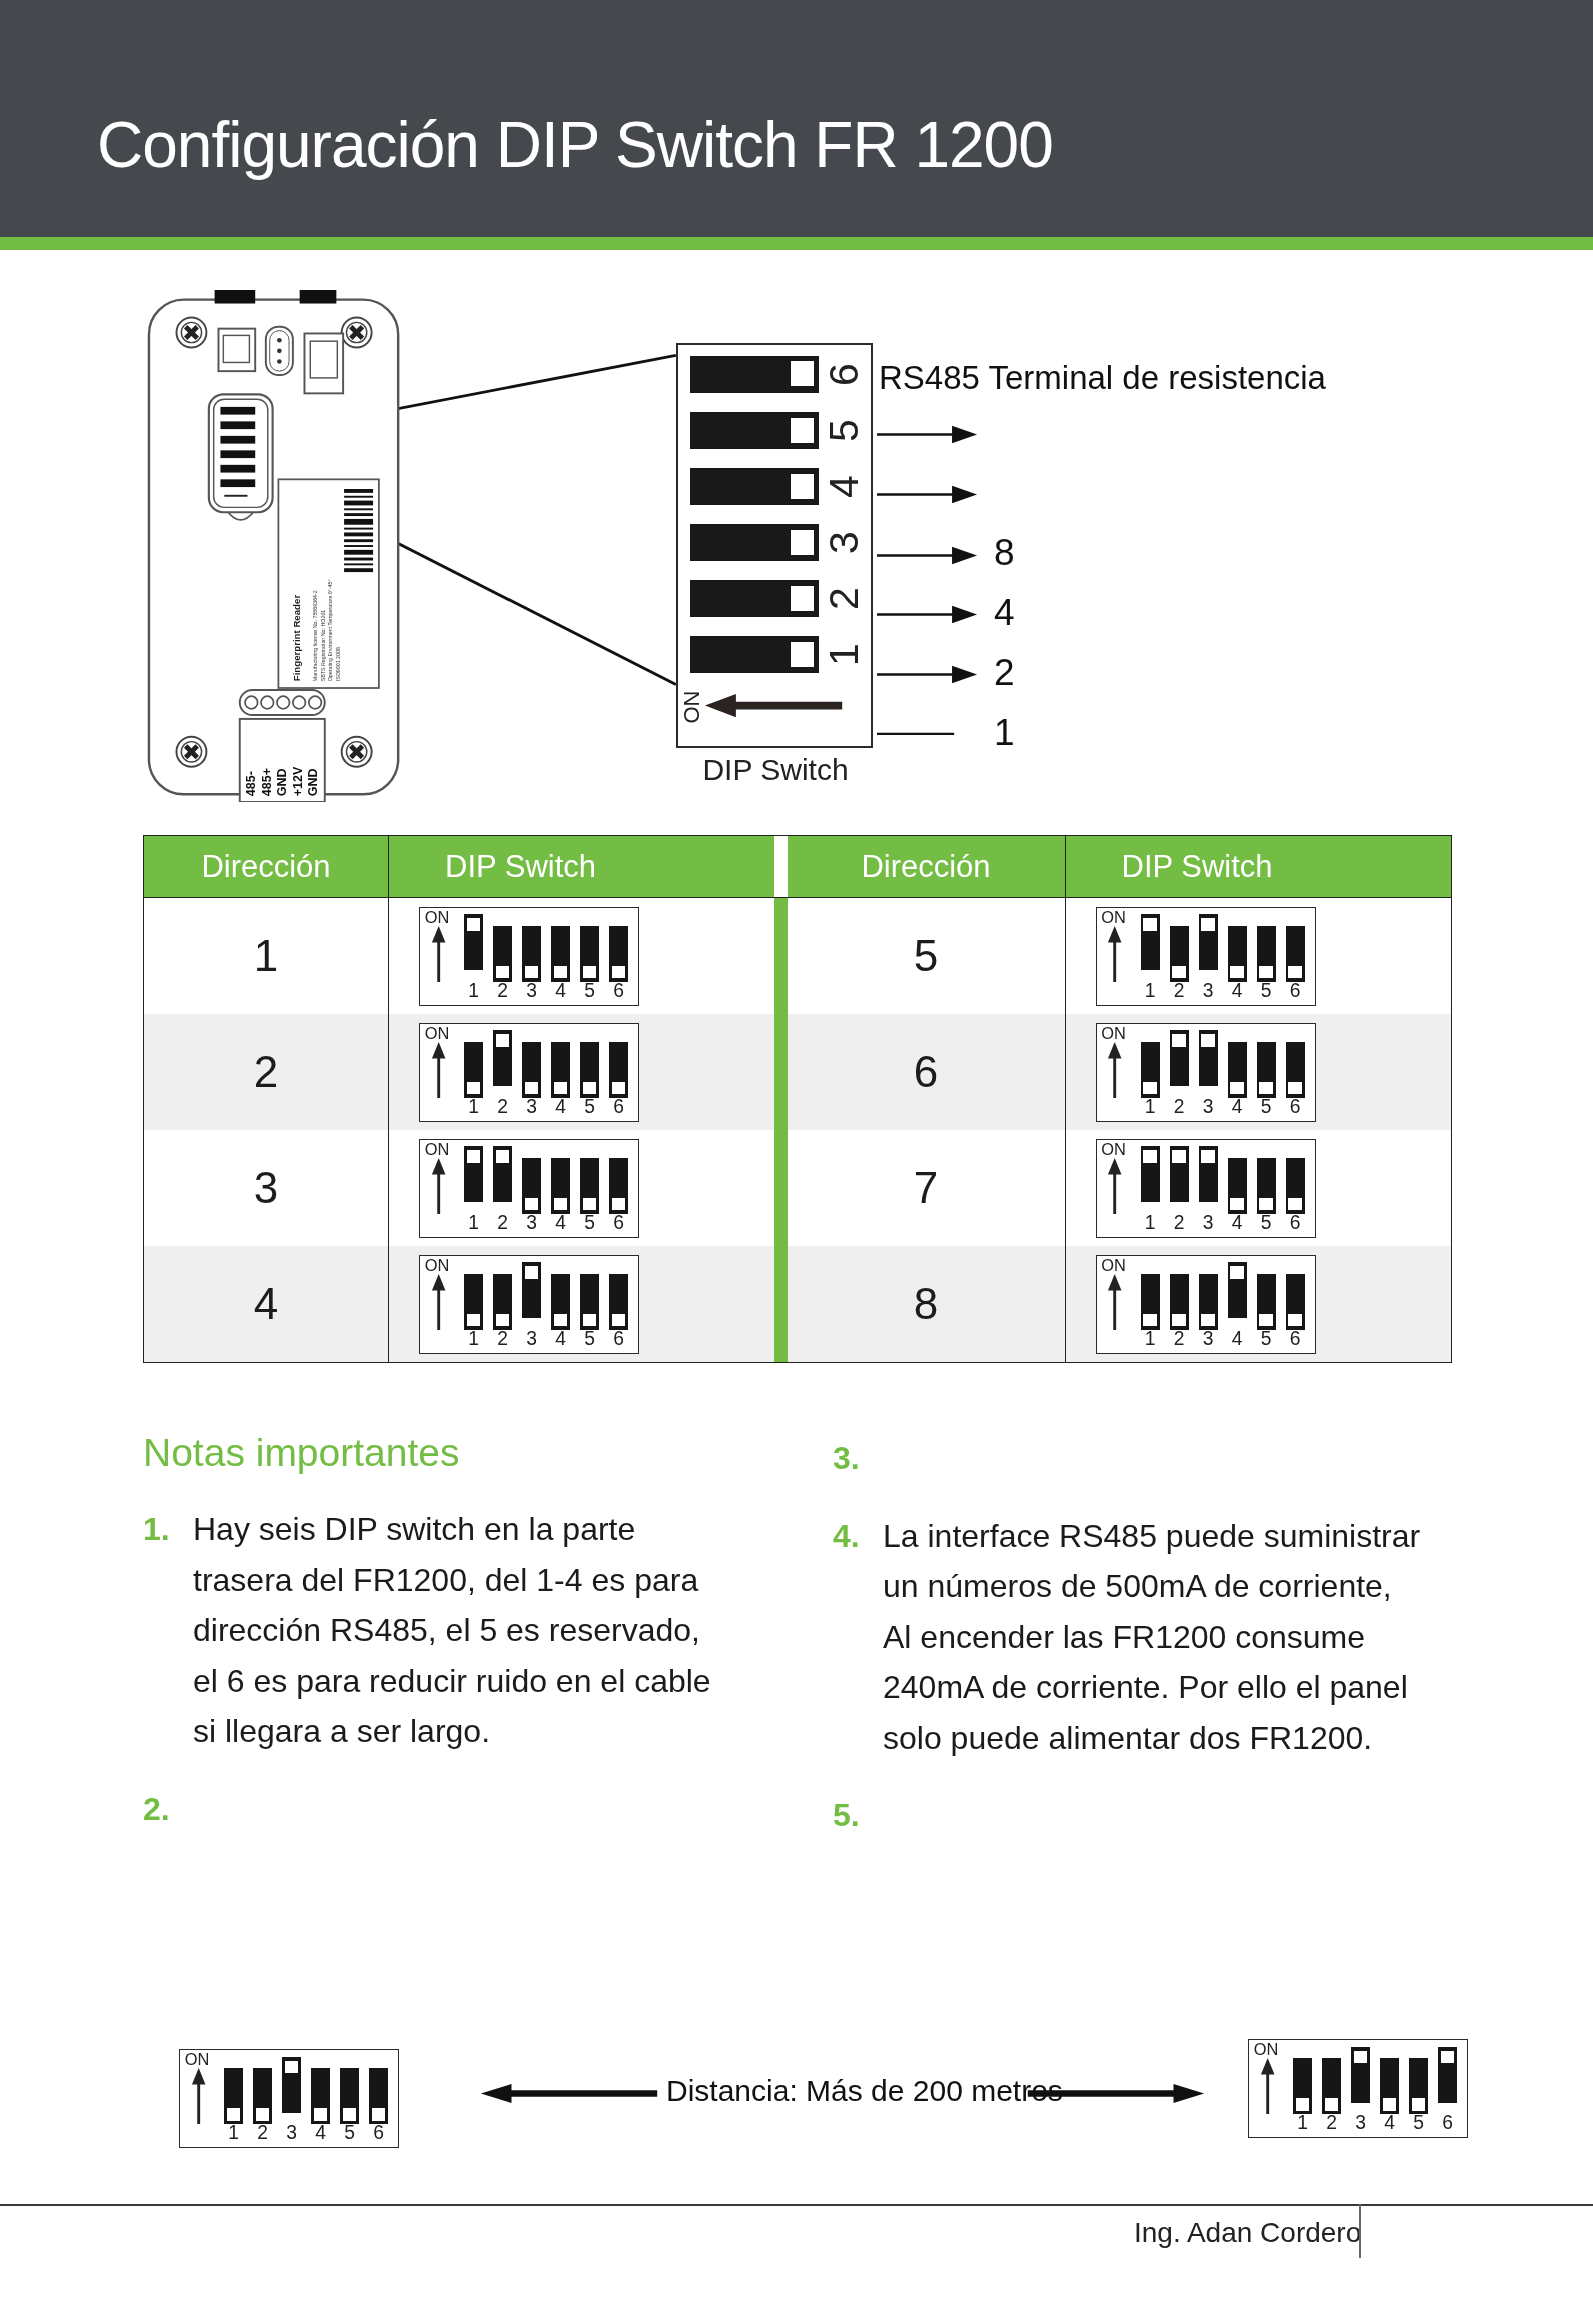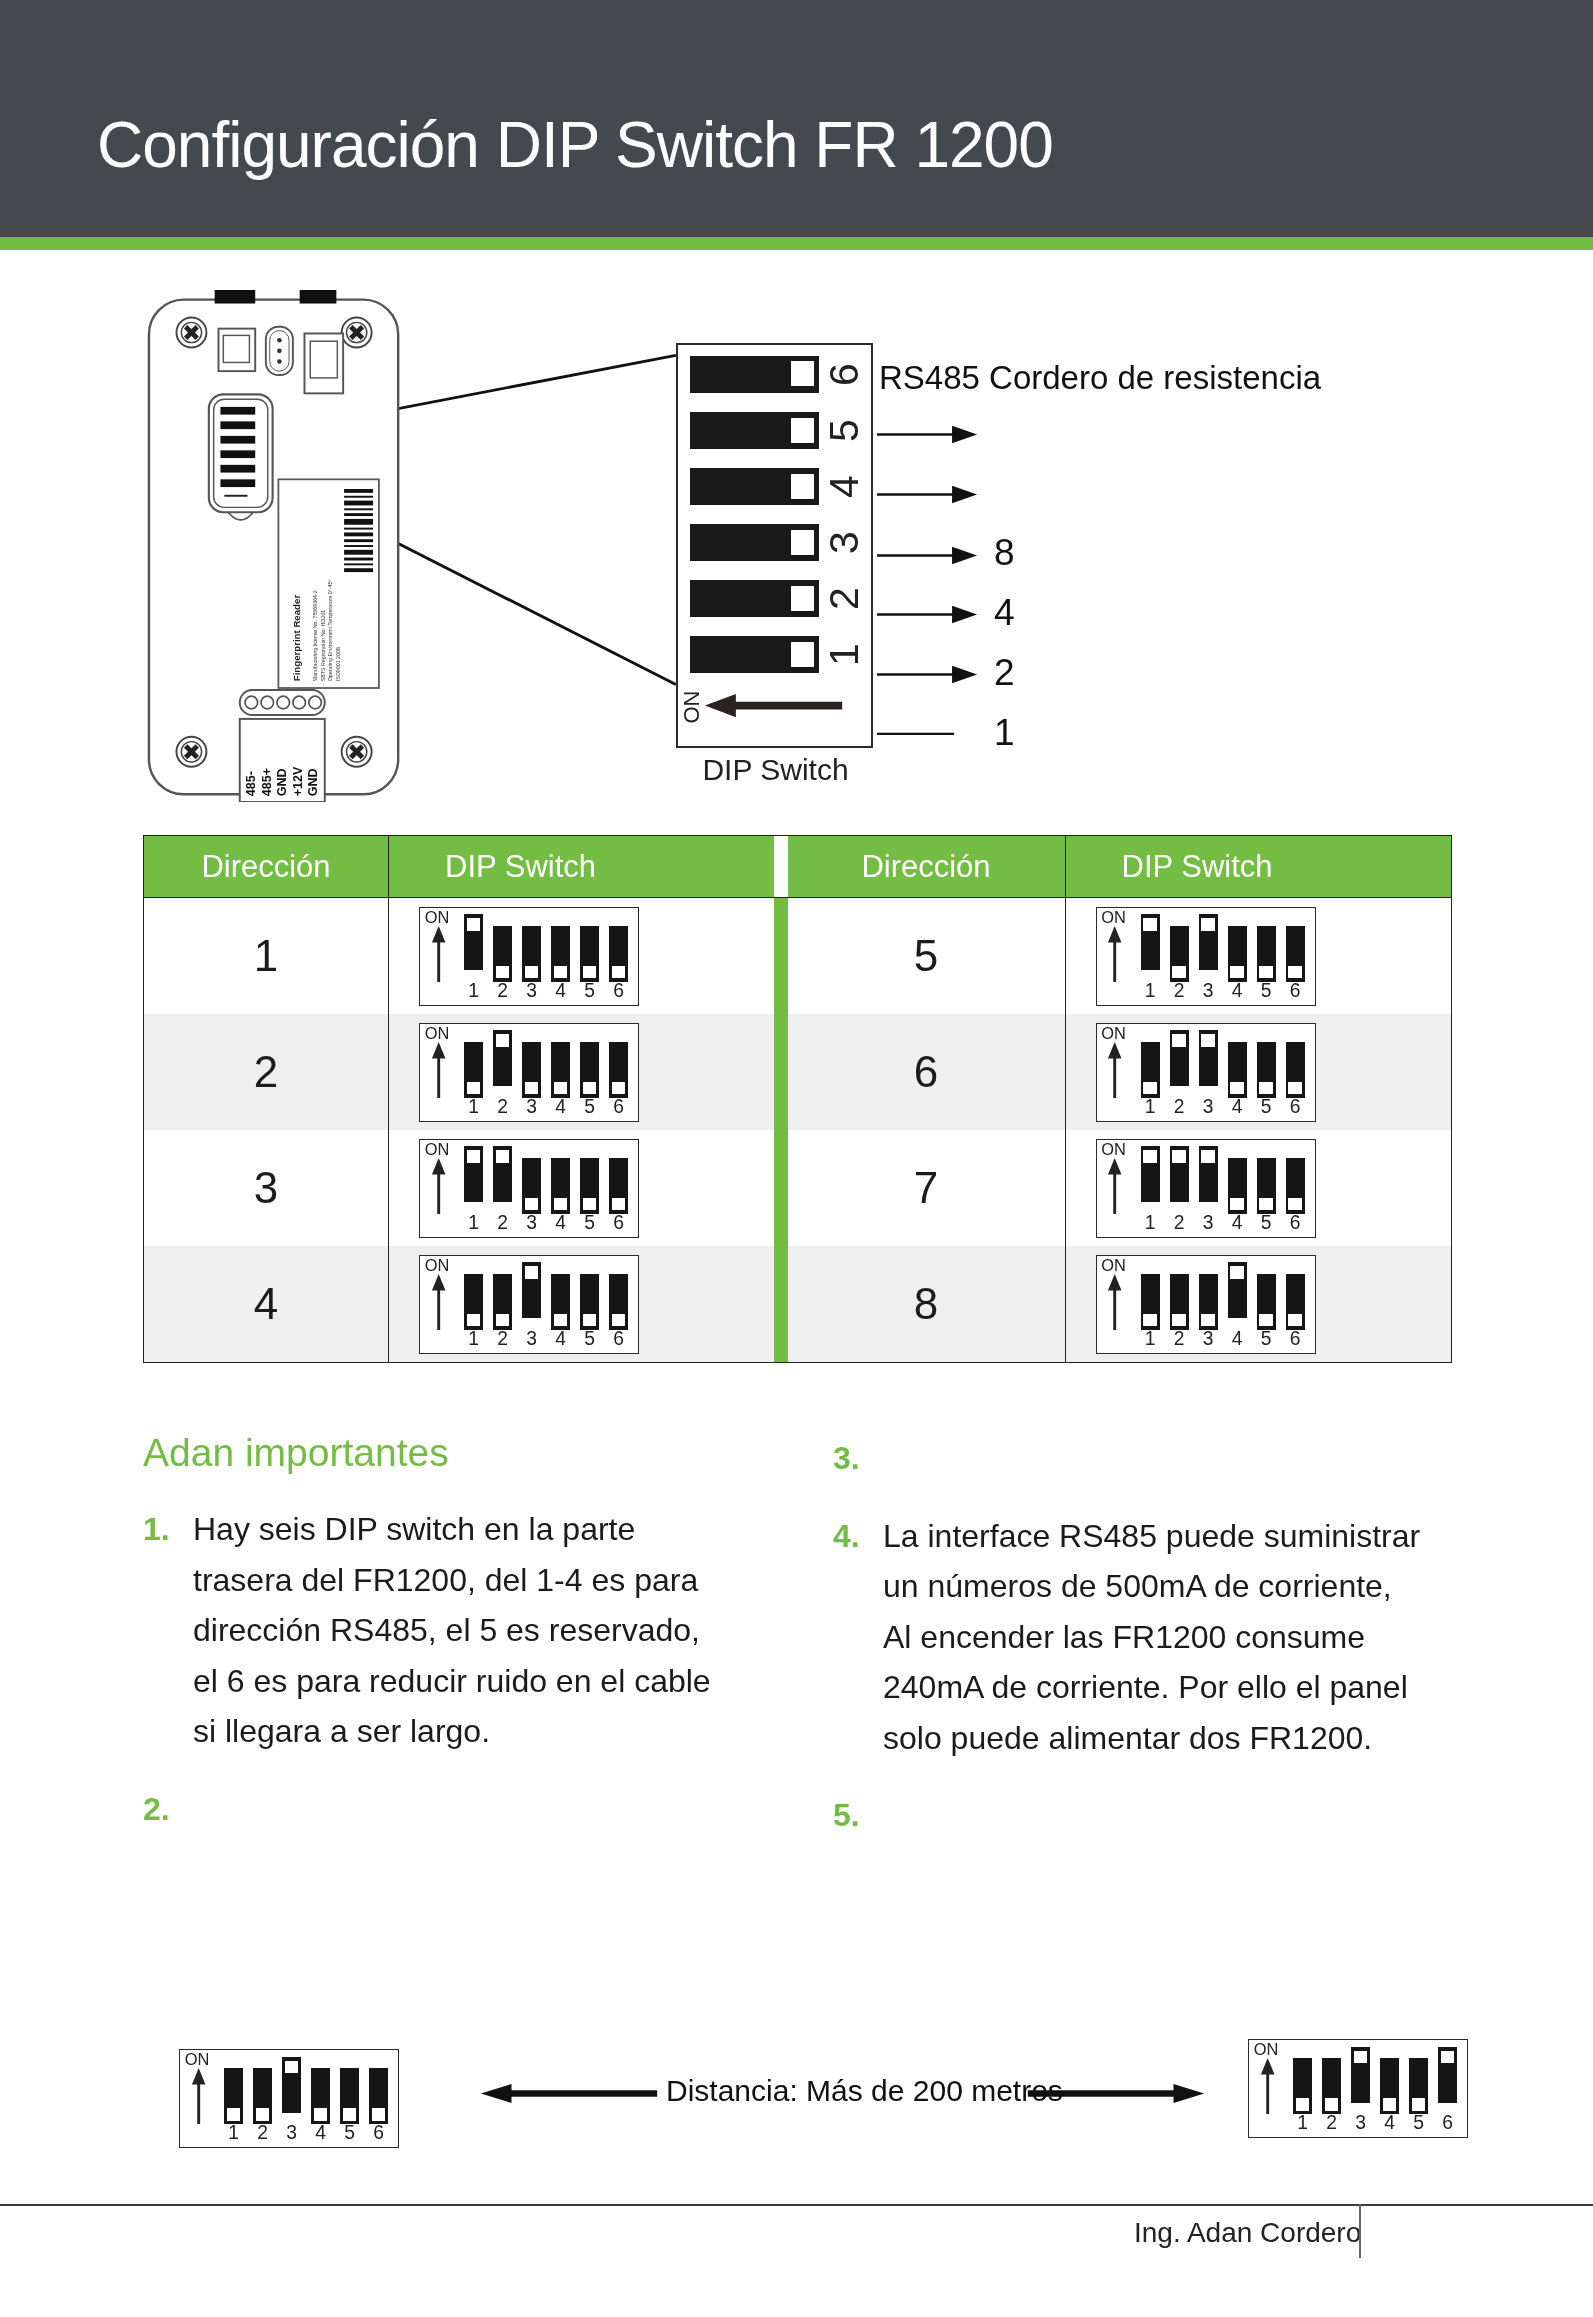--- a/index.html
+++ b/index.html
@@ -194,21 +194,21 @@
         <span class="bd-notch"></span>
       </span>
       <span class="bd-num" style="top:235px">2</span>
       <span class="bd-bar" style="top:291px">
         <span class="bd-notch"></span>
       </span>
       <span class="bd-num" style="top:291px">1</span>
     </div>
   <div class="abs dip-caption">DIP Switch</div>
 
-  <div class="abs ann-title">RS485 Cordero de resistencia</div>
+  <div class="abs ann-title">RS485 Terminal de resistencia</div>
   <svg class="abs" style="left:877px;top:422px" width="102" height="25" viewBox="0 0 106 26">
       <line x1="0" y1="13" x2="80" y2="13" stroke="#111" stroke-width="2.5"></line>
       <polygon points="78,4 78,22 104,13" fill="#111"></polygon>
     </svg>
   <svg class="abs" style="left:877px;top:482px" width="102" height="25" viewBox="0 0 106 26">
       <line x1="0" y1="13" x2="80" y2="13" stroke="#111" stroke-width="2.5"></line>
       <polygon points="78,4 78,22 104,13" fill="#111"></polygon>
     </svg>
   <svg class="abs" style="left:877px;top:543px" width="102" height="25" viewBox="0 0 106 26">
       <line x1="0" y1="13" x2="80" y2="13" stroke="#111" stroke-width="2.5"></line>
@@ -508,21 +508,21 @@
           <span class="pin" style="left:160px">5</span>
           <span class="slot" style="left:189px;top:18.3px">
             <span class="notch" style="top:40px"></span>
           </span>
           <span class="pin" style="left:189px">6</span>
         </div>
       </div>
     </div>
 
   <div class="col col-left">
-    <h2 class="notes-heading">Adan importantes</h2>
+    <h2 class="notes-heading">Notas importantes</h2>
     <div class="note">
       <span class="n">1.</span>
       <span class="t">Hay seis DIP switch en la parte
 trasera del FR1200, del 1-4 es para
 dirección RS485, el 5 es reservado,
 el 6 es para reducir ruido en el cable
 si llegara a ser largo.</span>
     </div>
     <div class="note">
       <span class="n">2.</span>

